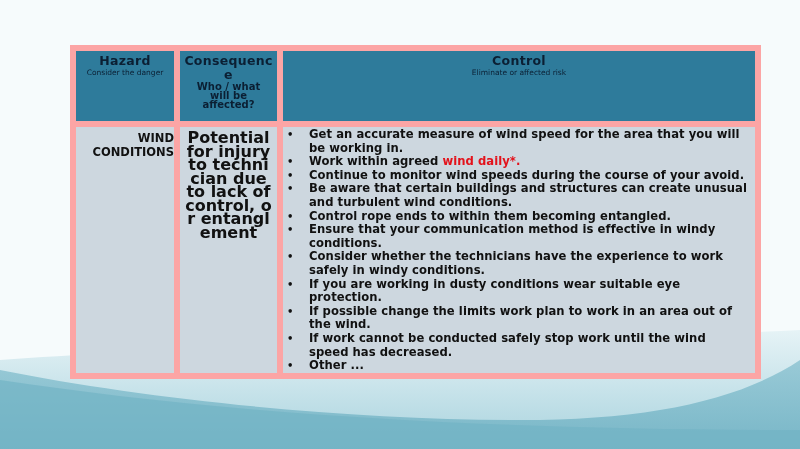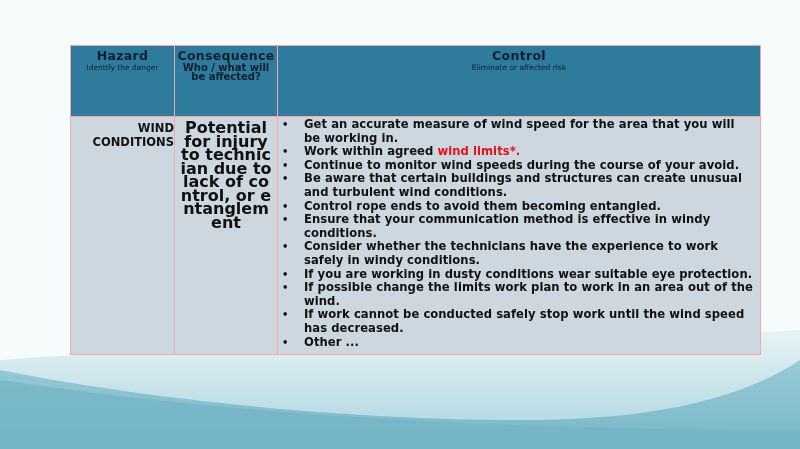--- a/index.html
+++ b/index.html
@@ -22,21 +22,21 @@
     .bg svg { position: absolute; left: 0; top: 0; }
     .slide-table {
       position: absolute;
       left: 70px;
       top: 45px;
       width: 691px;
       border-collapse: collapse;
       table-layout: fixed;
     }
     .slide-table td, .slide-table th {
-      border: 1px solid #fca5a5;
+      border: 6px solid #fca5a5;
       vertical-align: top;
       padding: 0;
     }
     .slide-table th {
       background: #2e7b9b;
       height: 70px;
       text-align: center;
       color: #0b1f33;
     }
     .slide-table td {
@@ -124,43 +124,43 @@
 <table class="slide-table">
   <colgroup>
     <col class="col1">
     <col class="col2">
     <col>
   </colgroup>
   <thead>
     <tr>
       <th>
         <div class="h-title">Hazard</div>
-        <div class="h-sub">Identify the danger</div>
+        <div class="h-sub">Consider the danger</div>
       </th>
       <th>
         <div class="h-title wrap">Consequence</div>
         <div class="h-sub bold">Who / what will be affected?</div>
       </th>
       <th>
         <div class="h-title">Control</div>
         <div class="h-sub">Eliminate or affected risk</div>
       </th>
     </tr>
   </thead>
   <tbody>
     <tr>
       <td class="hazard-cell">WIND CONDITIONS</td>
       <td class="conseq-cell">Potential for injury to technician due to lack of control, or entanglement</td>
       <td>
         <ul class="control-list">
           <li><span class="bullet">•</span><span>Get an accurate measure of wind speed for the area that you will be working in.</span></li>
-          <li><span class="bullet">•</span><span>Work within agreed </span><span class="hl">wind limits*.</span></li>
+          <li><span class="bullet">•</span><span>Work within agreed </span><span class="hl">wind daily*.</span></li>
           <li><span class="bullet">•</span><span>Continue to monitor wind speeds during the course of your avoid.</span></li>
           <li><span class="bullet">•</span><span>Be aware that certain buildings and structures can create unusual and turbulent wind conditions.</span></li>
-          <li><span class="bullet">•</span><span>Control rope ends to avoid them becoming entangled.</span></li>
+          <li><span class="bullet">•</span><span>Control rope ends to within them becoming entangled.</span></li>
           <li><span class="bullet">•</span><span>Ensure that your communication method is effective in windy conditions.</span></li>
           <li><span class="bullet">•</span><span>Consider whether the technicians have the experience to work safely in windy conditions.</span></li>
           <li><span class="bullet">•</span><span>If you are working in dusty conditions wear suitable eye protection.</span></li>
           <li><span class="bullet">•</span><span>If possible change the limits work plan to work in an area out of the wind.</span></li>
           <li><span class="bullet">•</span><span>If work cannot be conducted safely stop work until the wind speed has decreased.</span></li>
           <li><span class="bullet">•</span><span>Other ...</span></li>
         </ul>
       </td>
     </tr>
   </tbody>

